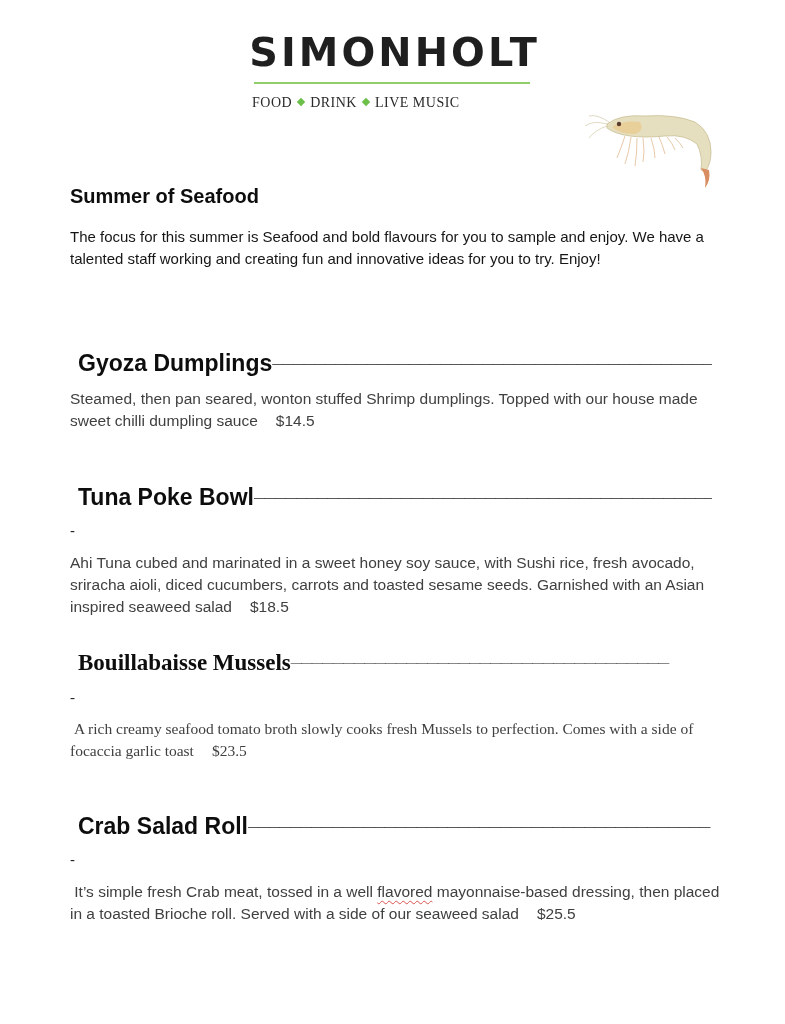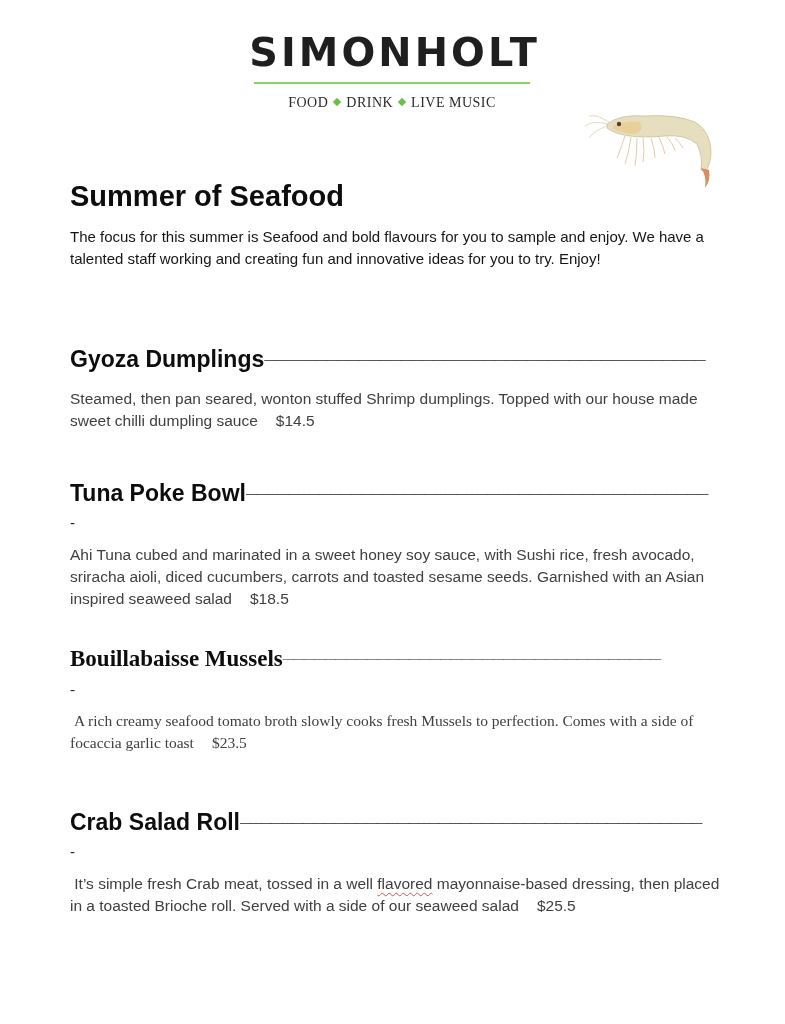--- a/index.html
+++ b/index.html
@@ -13,21 +13,21 @@
       position: relative;
       overflow: hidden;
       font-family: "Liberation Sans", sans-serif;
       color: #111111;
     }
     .logo {
       position: absolute;
       left: 252px;
       top: 30px;
       width: 280px;
-      text-align: center;
+      text-align: left;
     }
     .logo-name {
       font-family: "DejaVu Sans", sans-serif;
       font-weight: bold;
       font-size: 39px;
       letter-spacing: 3px;
       color: #1f1f1f;
       line-height: 46px;
       margin: 0;
       transform: scaleX(1.02);
@@ -63,41 +63,41 @@
       height: 90px;
     }
     .content {
       position: absolute;
       left: 70px;
       top: 176px;
       width: 660px;
     }
     .page-title {
       font-weight: bold;
-      font-size: 29px;
+      font-size: 20px;
       line-height: 40px;
       margin: 0 0 10px 0;
       color: #0d0d0d;
     }
     .intro {
       font-size: 15px;
       line-height: 22px;
       margin: 0;
       color: #161616;
     }
     .item {
       position: absolute;
       left: 70px;
       width: 650px;
     }
     .item-heading {
       font-weight: bold;
       font-size: 23px;
-      line-height: 38px;
-      margin: 0;
+      line-height: 30px;
+      margin: 8px;
       color: #0d0d0d;
       white-space: nowrap;
       overflow: hidden;
     }
     .item-leader {
       font-weight: normal;
       font-size: 11px;
       letter-spacing: -0.5px;
       color: #222;
       vertical-align: 4px;

